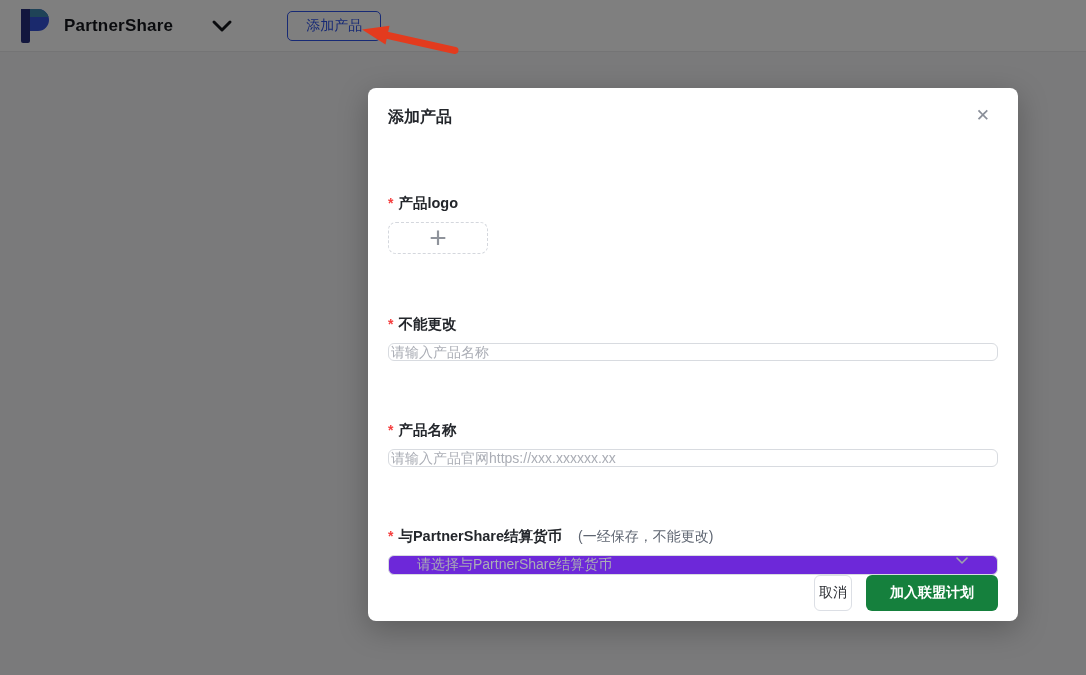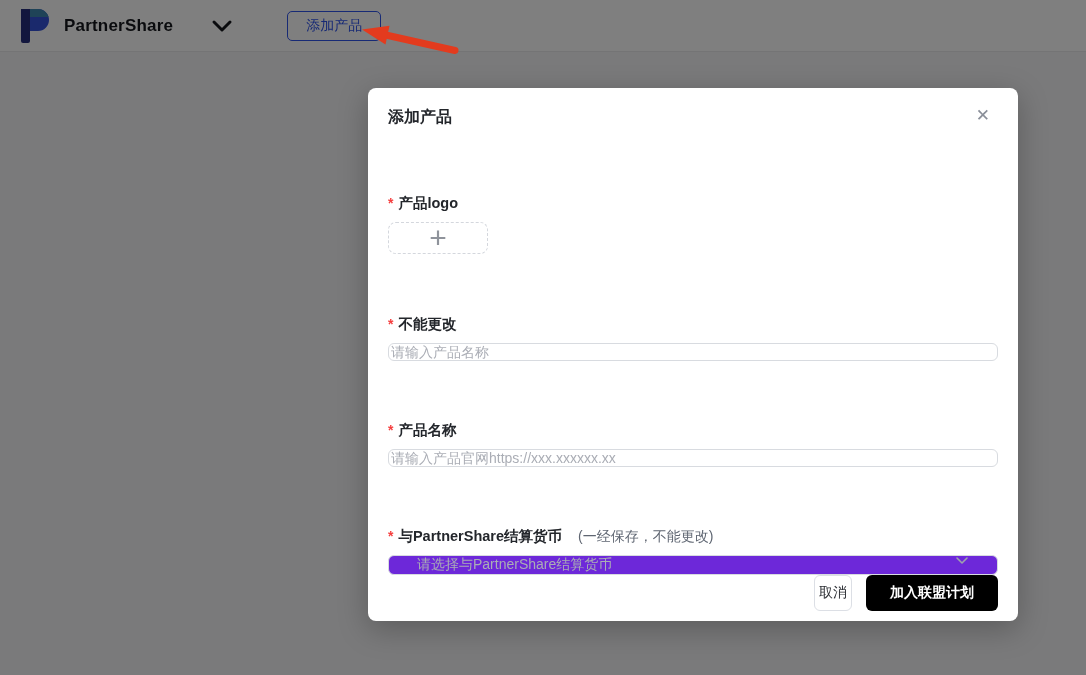--- a/index.html
+++ b/index.html
@@ -69,21 +69,21 @@
     cursor:pointer; background:#6d28d9;
   }
   .select-placeholder { font-size:14px; color:#aaadb5; }
 
   .modal-footer { margin-top:auto; display:flex; justify-content:flex-end; gap:14px; }
   .btn-cancel {
     height:36px; padding:0 4px; background:#fff; border:1px solid #dcdfe5;
     border-radius:6px; font-size:14px; color:#2b2e33; cursor:pointer; font-family:inherit;
   }
   .btn-submit {
-    height:36px; padding:0 24px; background:#000000; border:none;
+    height:36px; padding:0 24px; background:#15803d; border:none;
     border-radius:6px; font-size:14px; font-weight:600; color:#ffffff; cursor:pointer; font-family:inherit;
   }
 </style>
 </head>
 <body>
 
 <div class="app">
 
   <div class="topbar">
     <svg class="logo-mark" viewBox="0 0 34 38">

